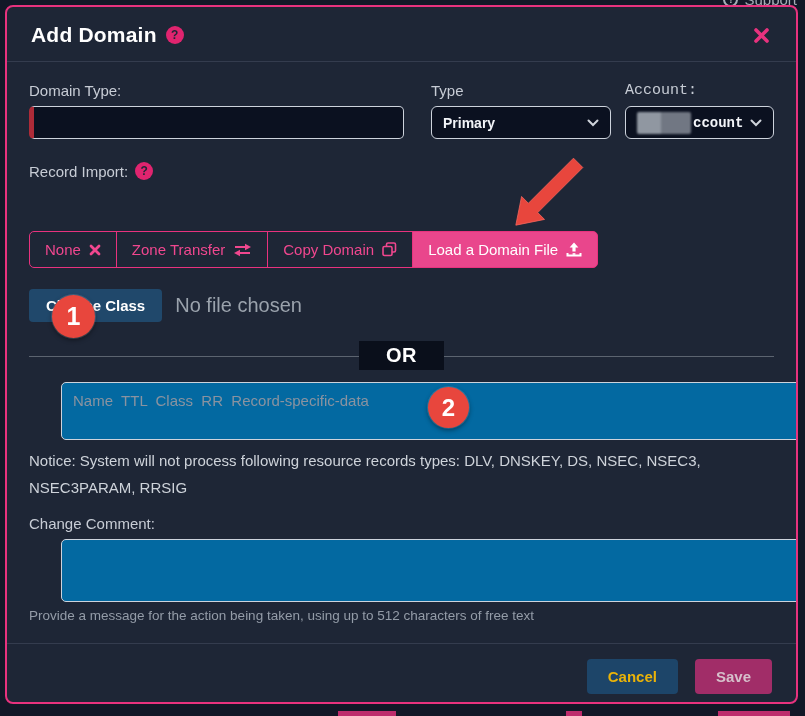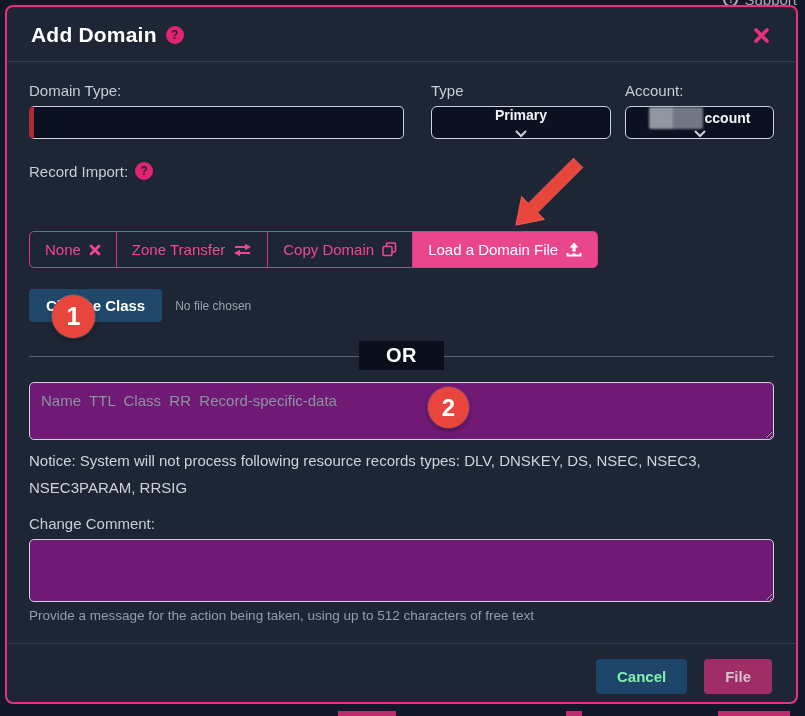--- a/index.html
+++ b/index.html
@@ -35,29 +35,29 @@
     font-size:12px; font-weight:bold; display:inline-flex; align-items:center; justify-content:center;
     flex:0 0 auto;
   }
   .close-x { cursor:pointer; line-height:0; padding:2px; }
   .modal-body { padding:20px 22px 0 22px; }
   
   .field-row { display:flex; gap:14px; }
   .field-label { font-size:15px; color:#c7ccd5; margin-bottom:7px; display:flex; align-items:center; gap:7px; }
   .fg-domain { flex:0 0 375px; }
   .fg-type { flex:0 0 180px; margin-left:13px; }
-  .fg-account { flex:1 1 auto; }
+  .fg-account { flex:1 1 auto;font-family:Liberation Mono, monospace; }
   .text-input {
     width:100%; height:33px; background:#0b1120; border:1px solid #cdd3dc; border-radius:5px;
     border-left:5px solid #ad2b38; color:#e8ecf2; font-size:14px; padding:0 10px; outline:none;
     font-family:inherit;
   }
   .select-box {
     width:100%; height:33px; background:#0b1120; border:1px solid #cdd3dc; border-radius:6px;
-    display:flex; align-items:center; justify-content:space-between; padding:0 11px; cursor:pointer;flex-direction:column;
+    display:flex; align-items:center; justify-content:space-between; padding:0 11px; cursor:pointer;
   }
   .select-value { font-size:14px; font-weight:bold; color:#f2f4f8; display:flex; align-items:center; }
   .redact-blur {
     width:54px; height:22px; margin-right:2px; border-radius:2px;
     background:linear-gradient(90deg,#9097a1 0 45%,#717783 45% 100%); filter:blur(1px);
   }
   
   .record-import-label { margin-top:23px; }
   .btn-group { display:flex; margin-top:7px; }
   .seg-btn {
@@ -67,47 +67,47 @@
   }
   .seg-btn:first-child { border-radius:5px 0 0 5px; margin-left:0; }
   .seg-btn.active { background:#e9468c; color:#ffffff; border-radius:0 5px 5px 0; }
   .seg-btn .ic { line-height:0; }
   
   .file-row { margin-top:21px; display:flex; align-items:center; gap:13px; }
   .choose-file-btn {
     background:#20486b; color:#ffffff; font-weight:bold; font-size:15px;
     border:none; border-radius:4px; padding:8px 17px; cursor:pointer; font-family:inherit;
   }
-  .file-status { color:#9aa2ac; font-size:12px; }
+  .file-status { color:#9aa2ac; font-size:20px; }
   
   .or-divider { position:relative; margin-top:17px; height:33px; display:flex; align-items:center; justify-content:center; }
   .or-divider::before { content:""; position:absolute; left:0; right:0; top:50%; border-top:1px solid #5c6470; }
   .or-badge {
     position:relative; background:#0a0f1b; color:#ffffff; font-weight:bold; font-size:20px;
     padding:3px 27px; letter-spacing:.5px;
   }
   
   .bind-label { margin-top:15px; font-size:15px; color:#d6dae1; }
   .dark-textarea {
-    display:block; width:100%; background:#701a75; border:1px solid #cdd3dc; border-radius:5px;
-    color:#e8ecf2; font-size:15px; font-family:inherit; padding:9px 11px; resize:vertical; outline:none;
+    display:block; width:100%; background:#0369a1; border:1px solid #cdd3dc; border-radius:5px;
+    color:#e8ecf2; font-size:15px; font-family:inherit; padding:9px 11px; resize:vertical; outline:none;margin-left:32px;
   }
   .dark-textarea::placeholder { color:#8a93a0; opacity:1; }
   .bind-textarea { margin-top:10px; height:58px; }
   .notice-text { margin-top:7px; font-size:15px; line-height:1.8; color:#ced3da; max-width:730px; }
   .comment-label { margin-top:14px; }
   .comment-textarea { margin-top:7px; height:63px; }
   .helper-text { margin-top:6px; font-size:13.5px; color:#949ca8; }
   
   .modal-footer {
     margin-top:20px; border-top:1px solid #343c4e; padding:15px 24px;
     display:flex; justify-content:flex-end; gap:17px;
   }
   .btn { border:none; border-radius:4px; font-size:15px; font-weight:bold; padding:9px 21px; cursor:pointer; font-family:inherit; }
-  .btn-cancel { background:#1d4569; color:#86efac; }
+  .btn-cancel { background:#1d4569; color:#eab308; }
   .btn-save { background:#a12d68; color:#d6c0cb; }
   
   .step-circle {
     position:absolute; border-radius:50%; background:#e8463d; color:#ffffff;
     display:flex; align-items:center; justify-content:center; font-weight:bold;
     box-shadow:0 0 0 1px rgba(255,255,255,.15), 0 2px 5px rgba(0,0,0,.45); z-index:5;
   }
   .step-1 { left:45px; top:288px; width:43px; height:43px; font-size:25px; }
   .step-2 { left:421px; top:380px; width:41px; height:41px; font-size:24px; }
   .anno-arrow { position:absolute; left:494px; top:146px; z-index:6; }
@@ -226,21 +226,21 @@
 
     <div class="notice-text">Notice: System will not process following resource records types: DLV, DNSKEY, DS, NSEC, NSEC3, NSEC3PARAM, RRSIG</div>
 
     <div class="field-label comment-label">Change Comment:</div>
     <textarea class="dark-textarea comment-textarea" style=""></textarea>
     <div class="helper-text">Provide a message for the action being taken, using up to 512 characters of free text</div>
   </div>
 
   <div class="modal-footer">
     <button class="btn btn-cancel">Cancel</button>
-    <button class="btn btn-save">File</button>
+    <button class="btn btn-save">Save</button>
   </div>
 
   <div class="step-circle step-1">1</div>
   <div class="step-circle step-2">2</div>
   <svg class="anno-arrow" width="92" height="82" viewBox="0 0 100 100">
     <path d="M12 88 L47 81 L38.7 72.7 L93.7 17.7 L82.3 6.3 L27.3 61.3 L19 53 Z" fill="#e8463d" stroke="#f3655c" stroke-width="1"></path>
   </svg>
 </div>
 
 </body></html>

